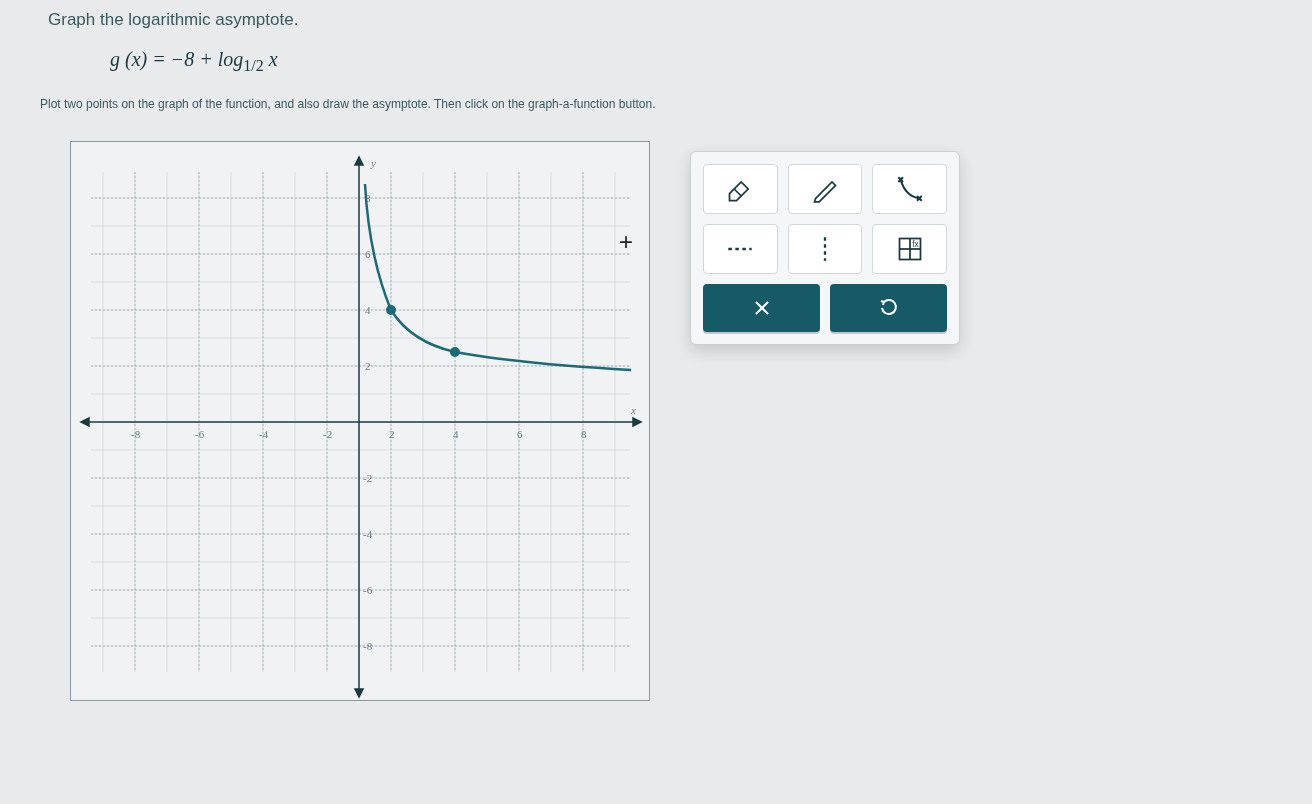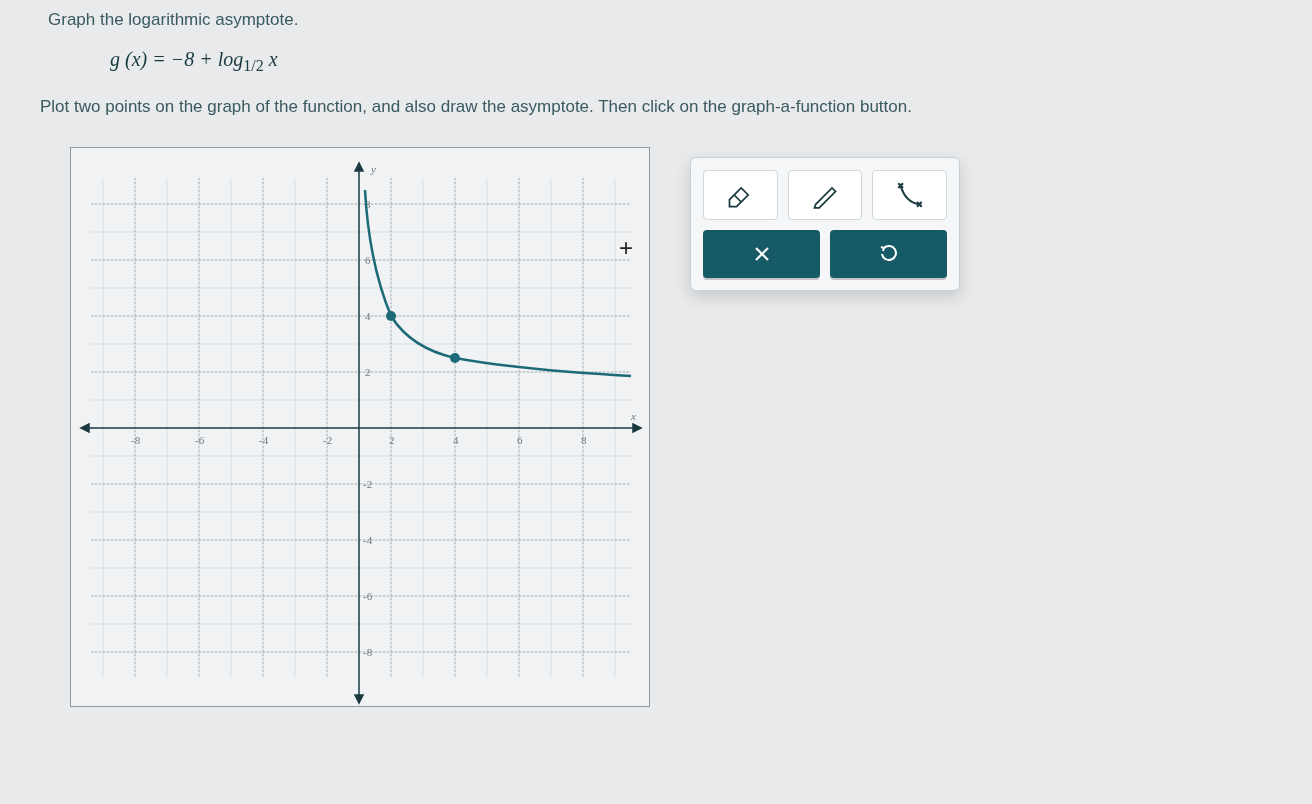--- a/index.html
+++ b/index.html
@@ -8,21 +8,21 @@
     background: #e8eaec;
     color: #1a4a52;
     padding: 10px 40px;
     width: 1312px;
     height: 804px;
     overflow: hidden;
   }
   .title { font-size: 17px; color: #3a5a60; margin-bottom: 18px; margin-left: 8px; }
   .equation { font-size: 20px; font-style: italic; font-family: 'Times New Roman', serif; color: #1a3a40; margin-left: 70px; margin-bottom: 22px; }
   .equation .sub { font-size: 16px; vertical-align: sub; font-style: normal; }
-  .instruction { font-size: 17px; color: #3a5a60; margin-bottom: 30px; }
+  .instruction { font-size: 12px; color: #3a5a60; margin-bottom: 30px; }
   .content-row { display: flex; align-items: flex-start; gap: 40px; margin-left: 30px; }
   .plot-area { position: relative; width: 580px; height: 560px; border: 1px solid #8a9aa0; background: #f0f2f4; }
   .plot-area svg { position: absolute; top:0; left:0; }
   .crosshair { position: absolute; font-size: 24px; font-weight: 300; color: #222; user-select:none; }
   .toolbox {
     width: 270px; background: #f4f6f8; border: 1px solid #c8d0d4; border-radius: 6px;
     box-shadow: 0 6px 16px rgba(0,0,0,0.15); padding: 12px; margin-top: 10px;
   }
   .tool-row { display: flex; gap: 10px; margin-bottom: 10px; }
   .tool-btn {
@@ -160,20 +160,40 @@
       <div class="tool-btn">
         <svg viewBox="0 0 24 24" fill="none" stroke="#1a3a40" stroke-width="1.8">
             <path d="M4 4 Q 8 18 20 20"></path>
             <line x1="2" y1="2" x2="6" y2="6"></line>
             <line x1="6" y1="2" x2="2" y2="6"></line>
             <line x1="18" y1="18" x2="22" y2="22"></line>
             <line x1="22" y1="18" x2="18" y2="22"></line>
           </svg>
       </div>
     </div>
+    <div class="tool-row">
+      <div class="tool-btn">
+        <svg viewBox="0 0 24 24" fill="none" stroke="#1a3a40" stroke-width="2" stroke-dasharray="3,3">
+            <line x1="2" y1="12" x2="22" y2="12"></line>
+          </svg>
+      </div>
+      <div class="tool-btn">
+        <svg viewBox="0 0 24 24" fill="none" stroke="#1a3a40" stroke-width="2" stroke-dasharray="3,3">
+            <line x1="12" y1="2" x2="12" y2="22"></line>
+          </svg>
+      </div>
+      <div class="tool-btn">
+        <svg viewBox="0 0 24 24" fill="none" stroke="#1a3a40" stroke-width="1.5">
+            <rect x="3" y="3" width="18" height="18"></rect>
+            <line x1="3" y1="12" x2="21" y2="12"></line>
+            <line x1="12" y1="3" x2="12" y2="21"></line>
+            <text x="14" y="10" font-size="7" fill="#1a3a40" stroke="none">fx</text>
+          </svg>
+      </div>
+    </div>
     <div class="action-row">
       <div class="action-btn">
         <svg width="18" height="18" viewBox="0 0 18 18" stroke-width="2.2">
             <line x1="3" y1="3" x2="15" y2="15"></line>
             <line x1="15" y1="3" x2="3" y2="15"></line>
           </svg>
       </div>
       <div class="action-btn">
         <svg width="20" height="20" viewBox="0 0 20 20" fill="none" stroke-width="2">
             <path d="M5 4 A 7 7 0 1 1 3 10"></path>

